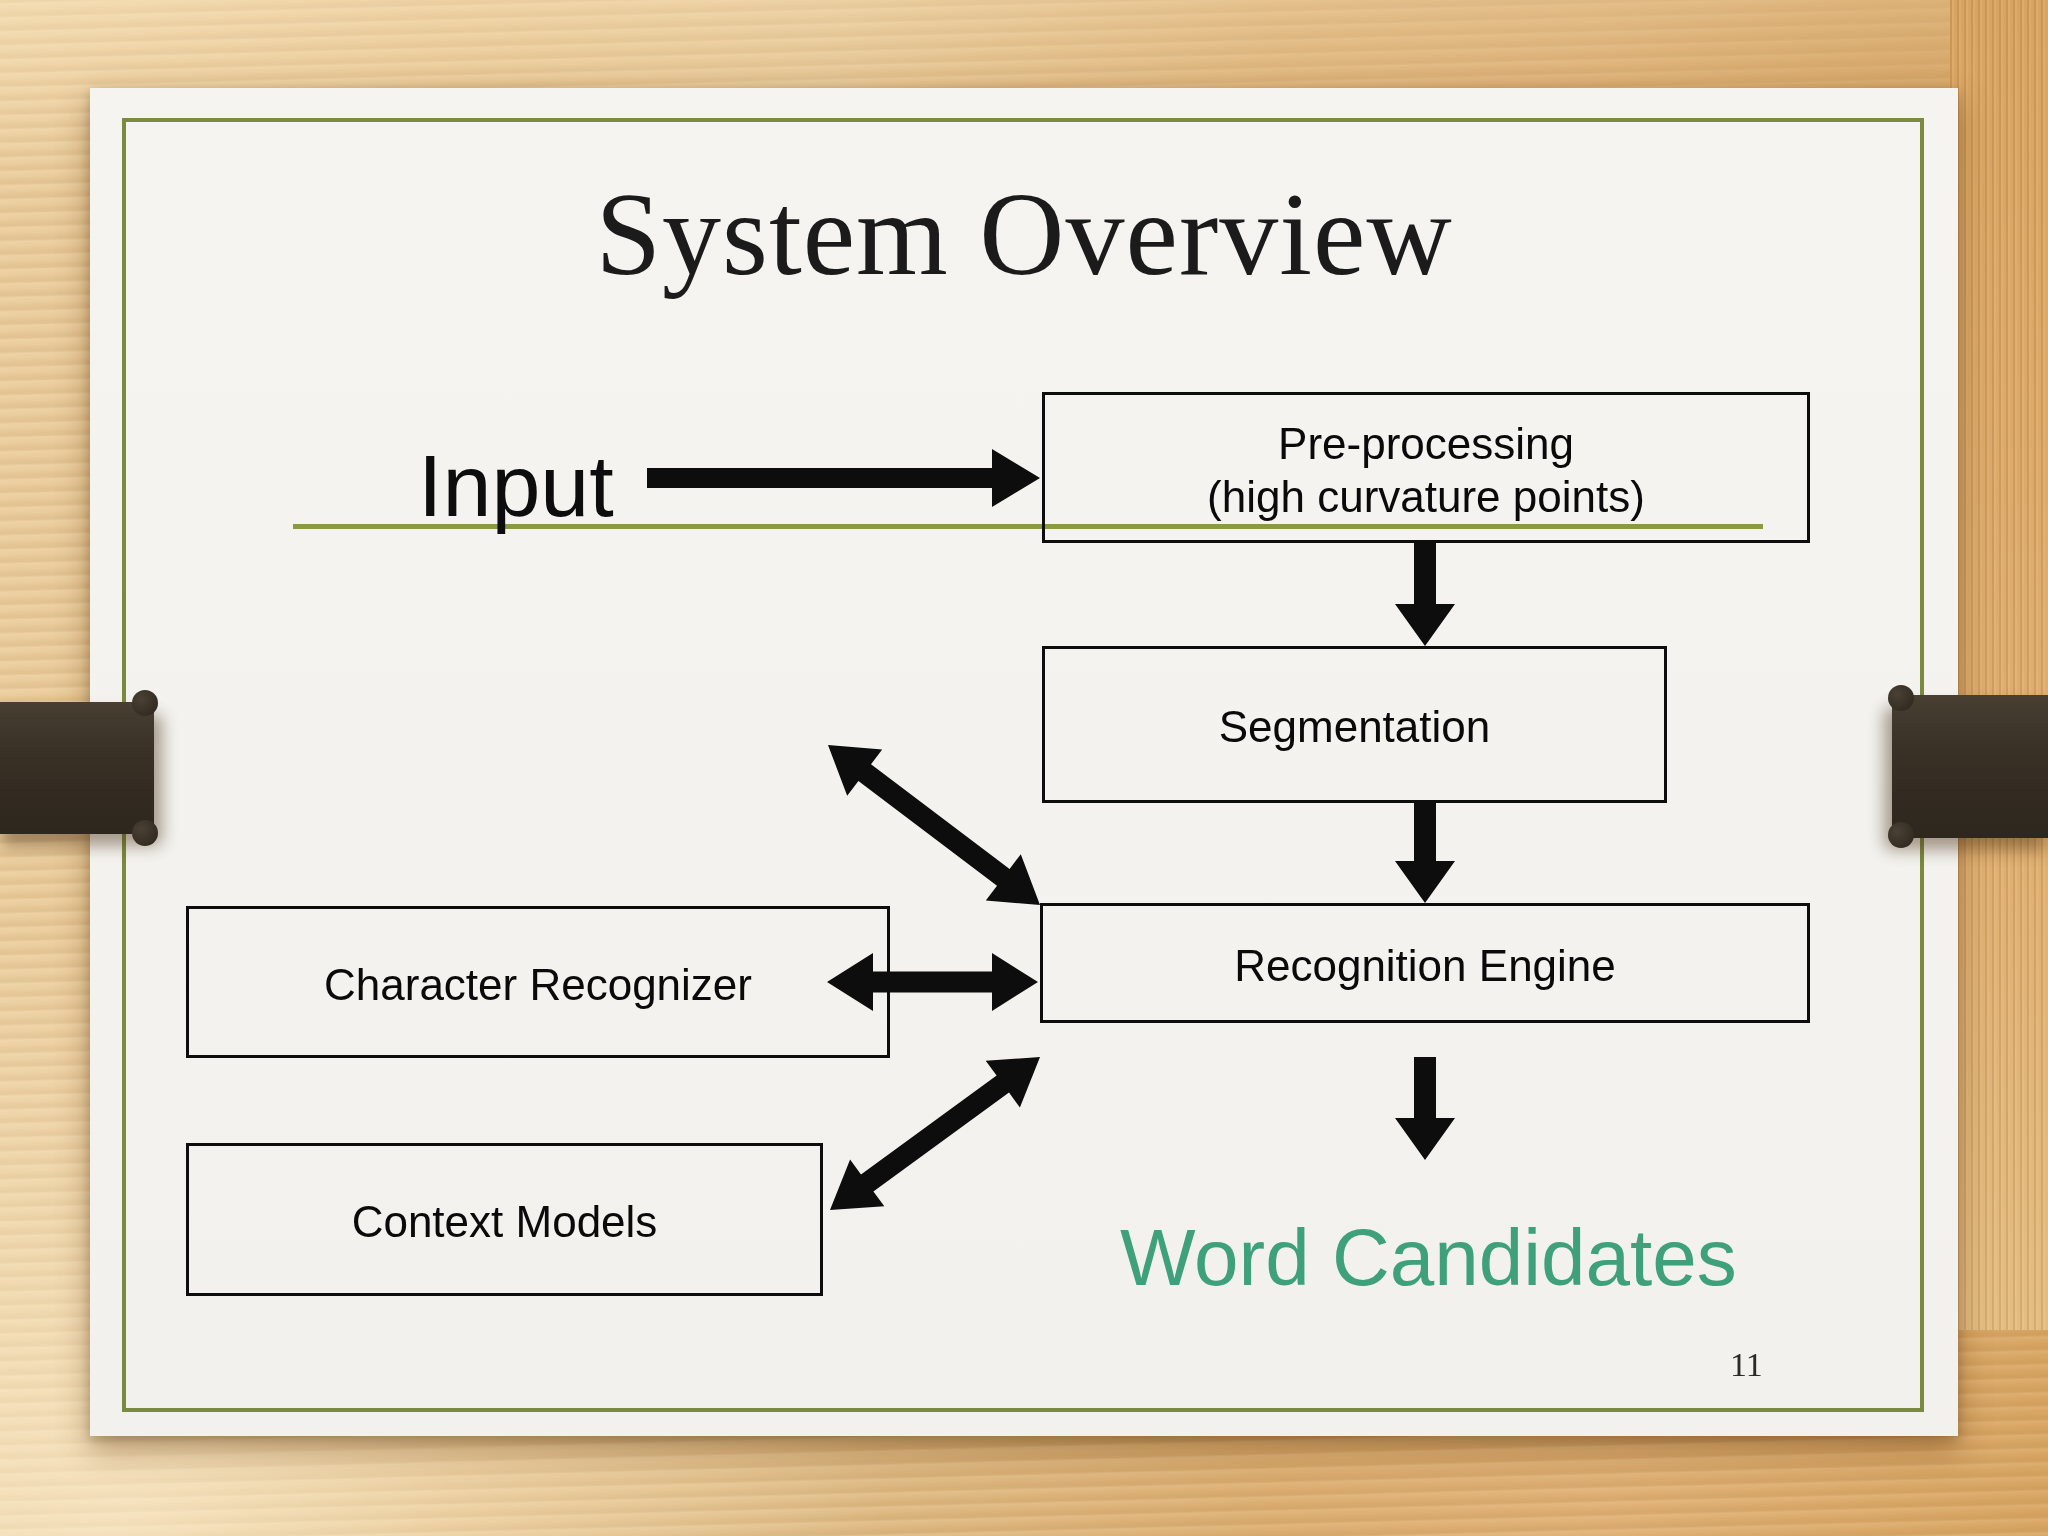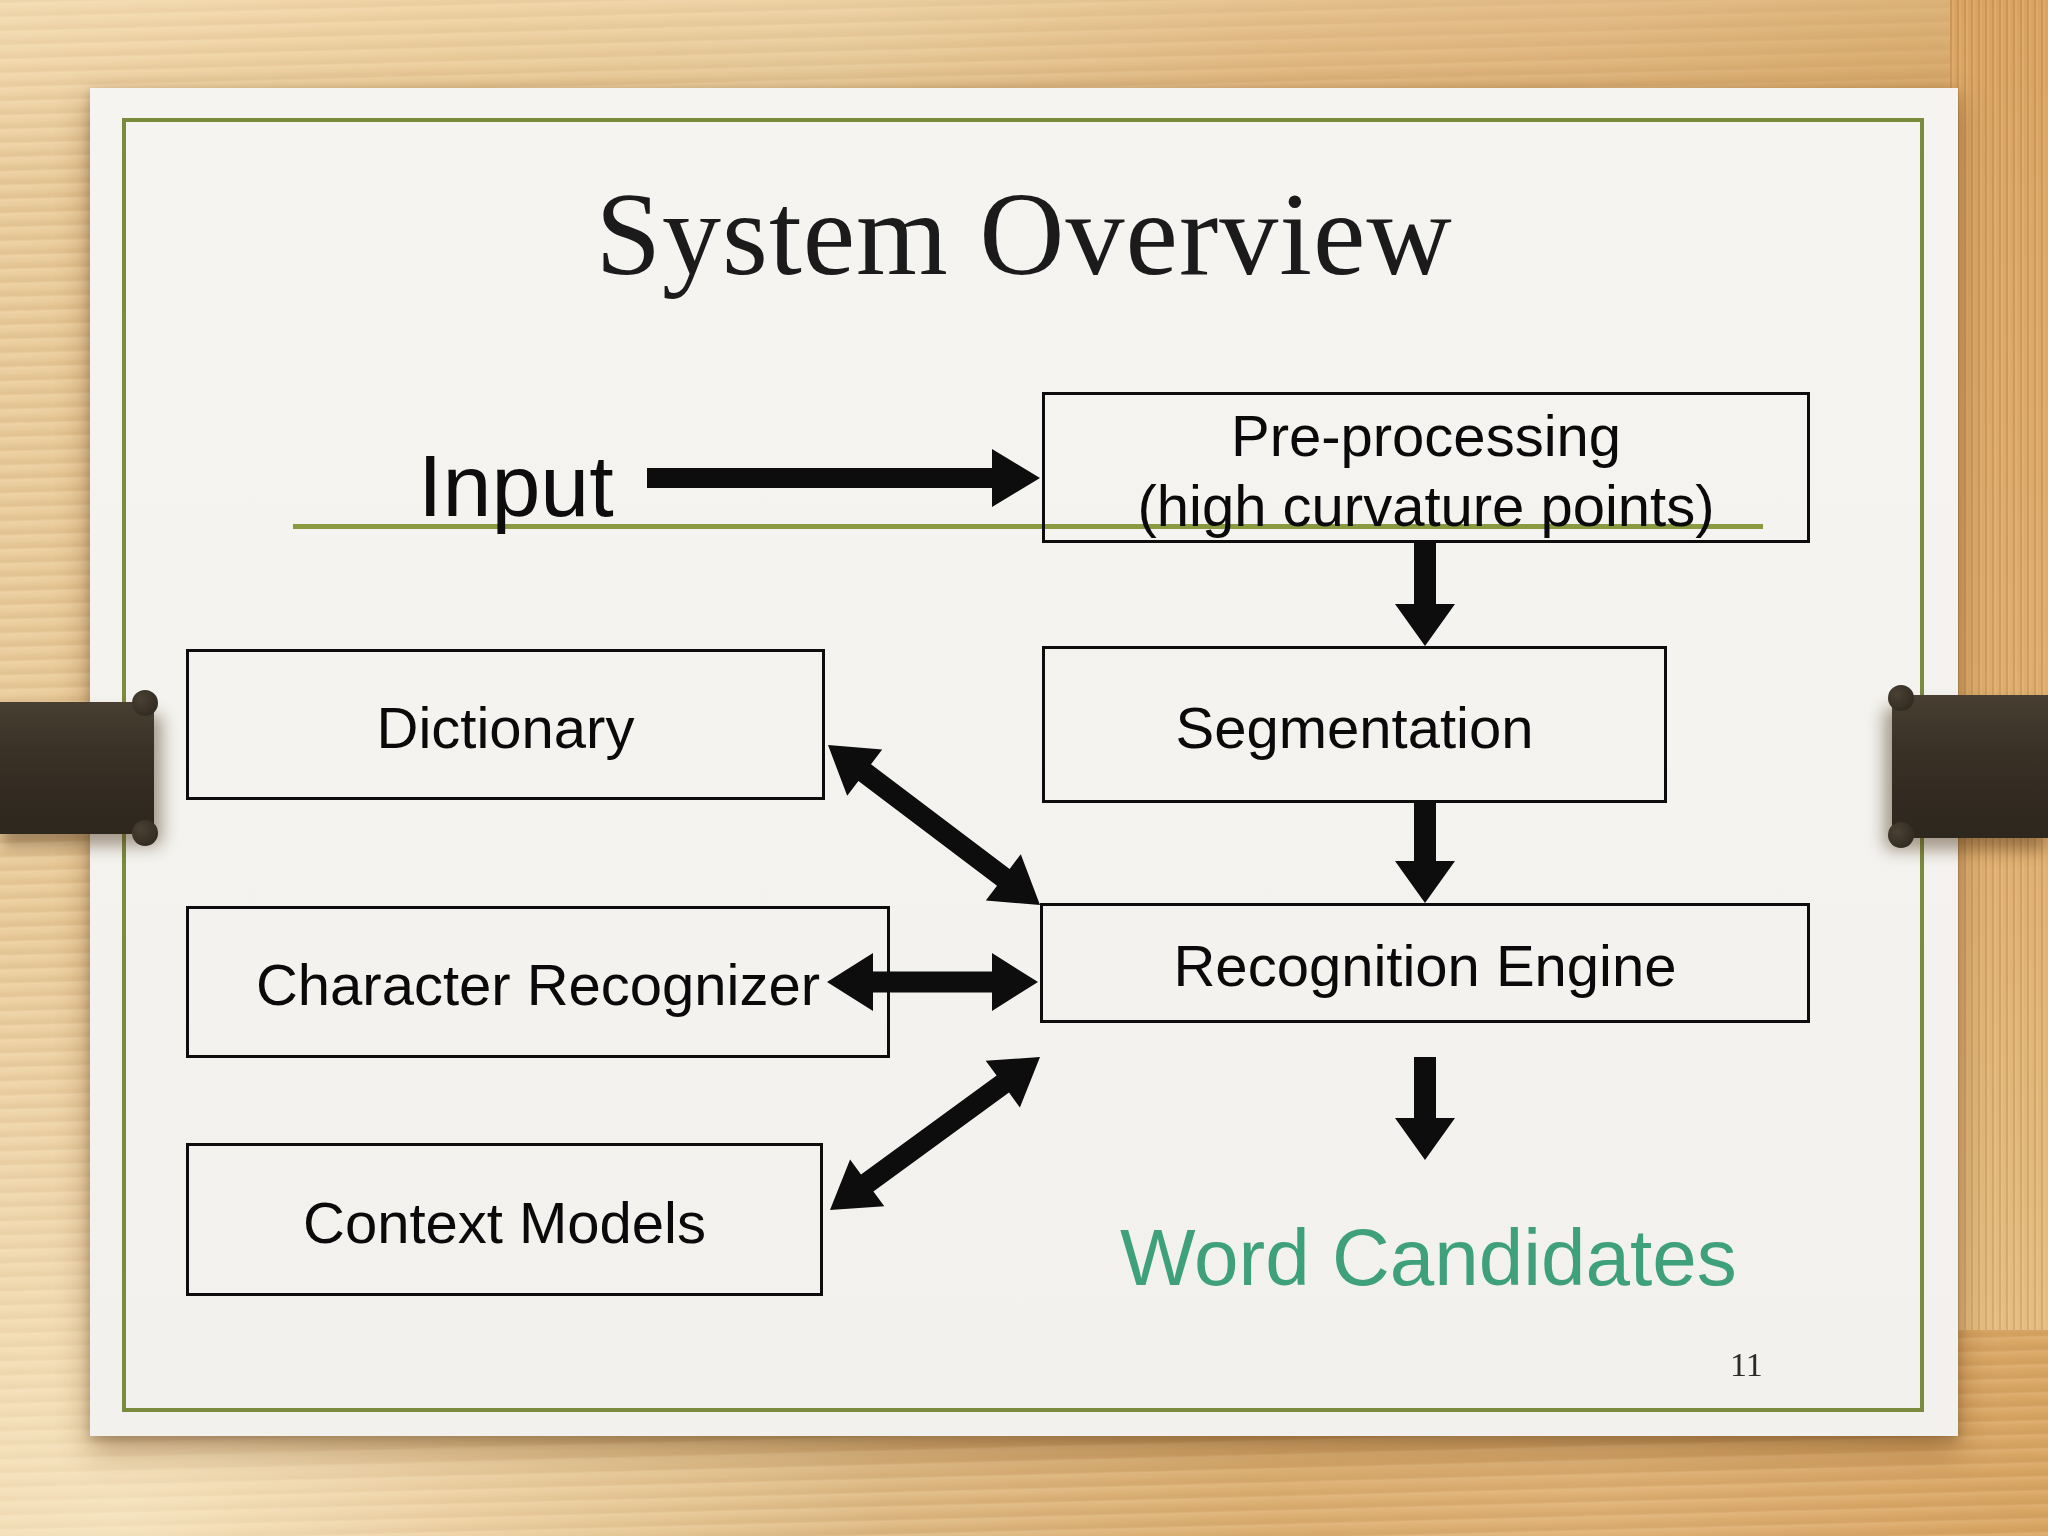--- a/index.html
+++ b/index.html
@@ -36,21 +36,21 @@
 
   .input-label{position:absolute;left:328px;top:352px;font-size:88px;line-height:1.05;
     color:#0d0d0d;z-index:3;}
 
   .title-underline{position:absolute;left:203px;top:436px;width:1470px;height:5px;
     background:var(--underline-green,#8a9a40);z-index:2;}
 
   
   .node{position:absolute;border:3px solid #0d0d0d;box-sizing:border-box;z-index:3;
     display:flex;flex-direction:column;align-items:center;justify-content:center;
-    text-align:center;font-size:58px;line-height:1.2;color:#0a0a0a;padding-top:6px;
+    text-align:center;font-size:44px;line-height:1.2;color:#0a0a0a;padding-top:6px;
     background:transparent;}
   .node-dictionary          {left:96px;  top:561px;  width:639px; height:151px;}
   .node-character-recognizer{left:96px;  top:818px;  width:704px; height:152px;}
   .node-context-models      {left:96px;  top:1055px; width:637px; height:153px;}
   .node-preprocessing       {left:952px; top:304px;  width:768px; height:151px;}
   .node-segmentation        {left:952px; top:558px;  width:625px; height:157px;}
   .node-recognition-engine  {left:950px; top:815px;  width:770px; height:120px;}
 
   .arrows{position:absolute;left:0;top:0;width:1868px;height:1348px;z-index:4;}
   .arrows polygon{fill:var(--arrow-black,#0d0d0d);}
@@ -95,23 +95,20 @@
     <div class="node node-preprocessing">
       <span>Pre-processing</span>
       <span>(high curvature points)</span>
     </div>
     <div class="node node-segmentation">
       <span>Segmentation</span>
     </div>
     <div class="node node-recognition-engine">
       <span>Recognition Engine</span>
     </div>
-    <div class="node node-dictionary">
-      <span>Dictionary</span>
-    </div>
     <div class="node node-character-recognizer">
       <span>Character Recognizer</span>
     </div>
     <div class="node node-context-models">
       <span>Context Models</span>
     </div>
 
     <svg class="arrows" viewBox="0 0 1868 1348" xmlns="http://www.w3.org/2000/svg">
 
       <polygon points="557,380 902,380 902,361 950,390 902,419 902,400 557,400"></polygon>

